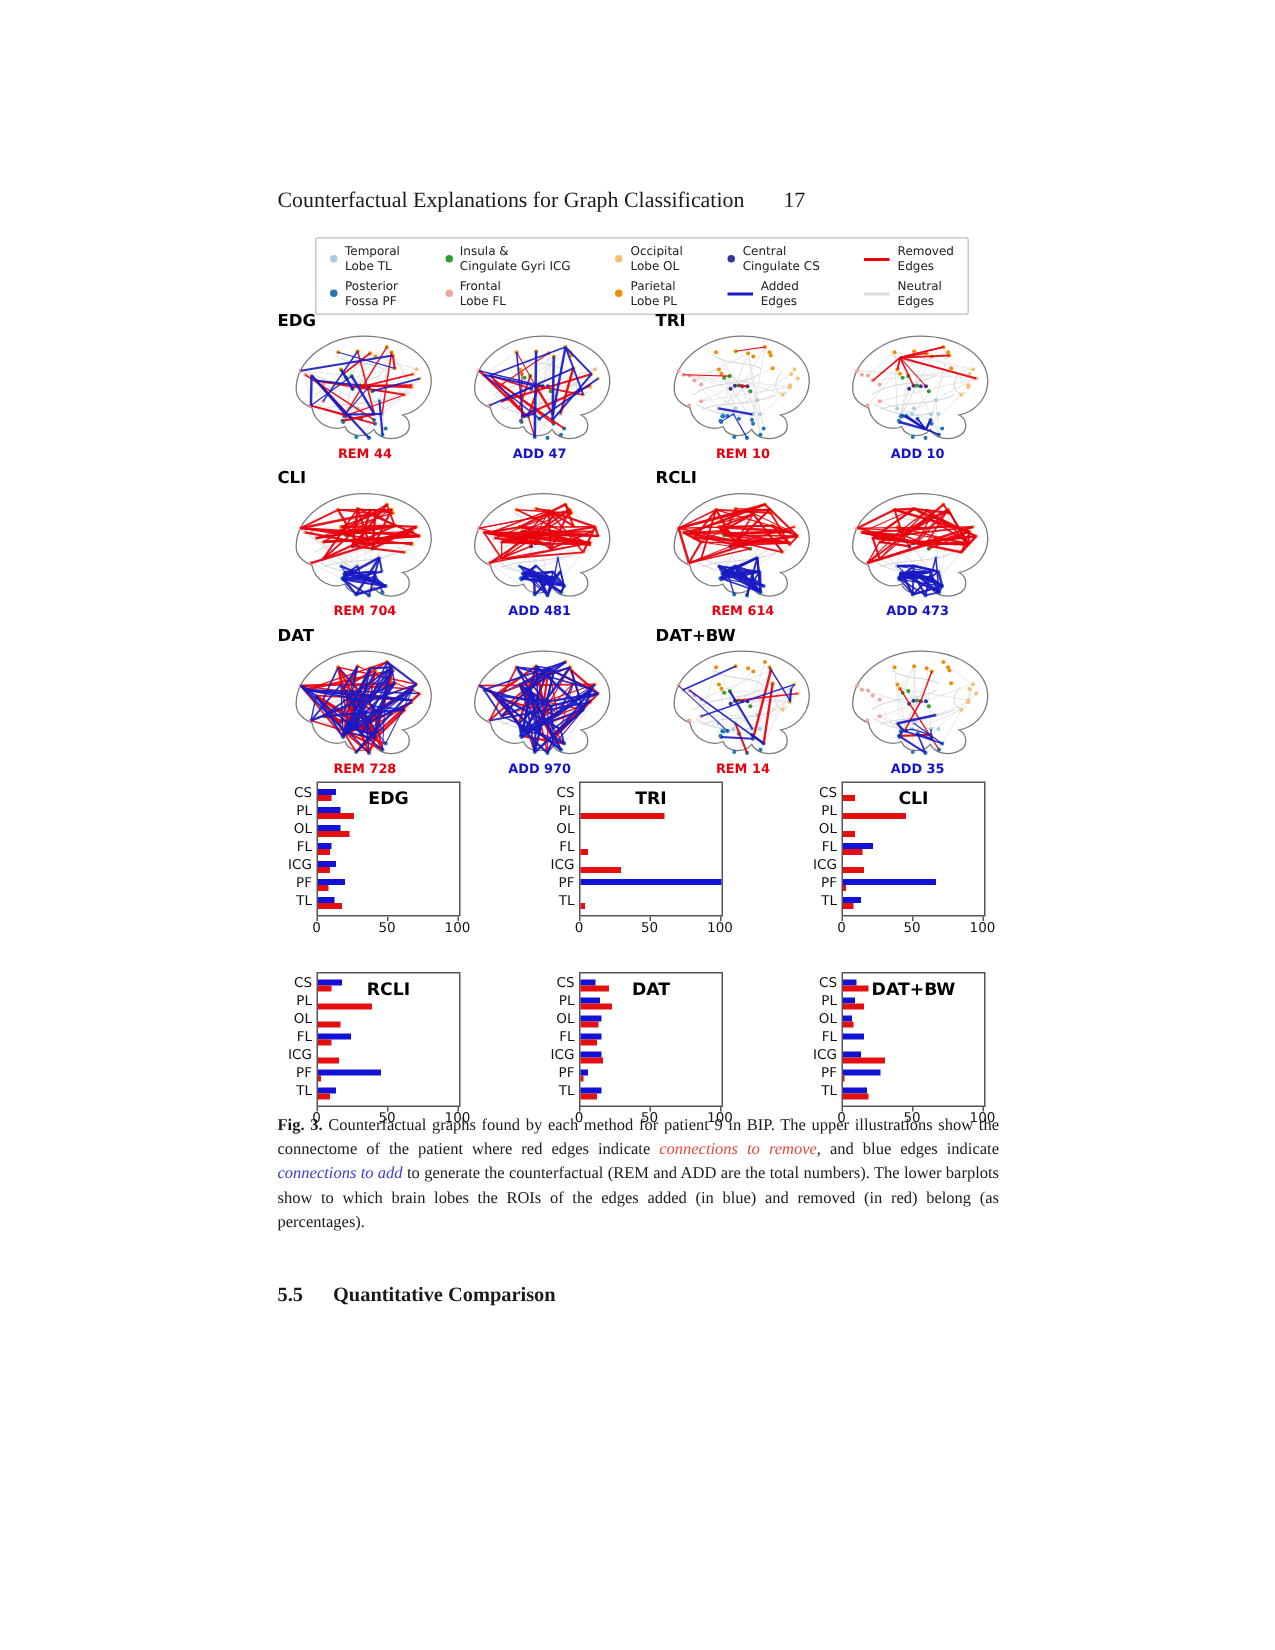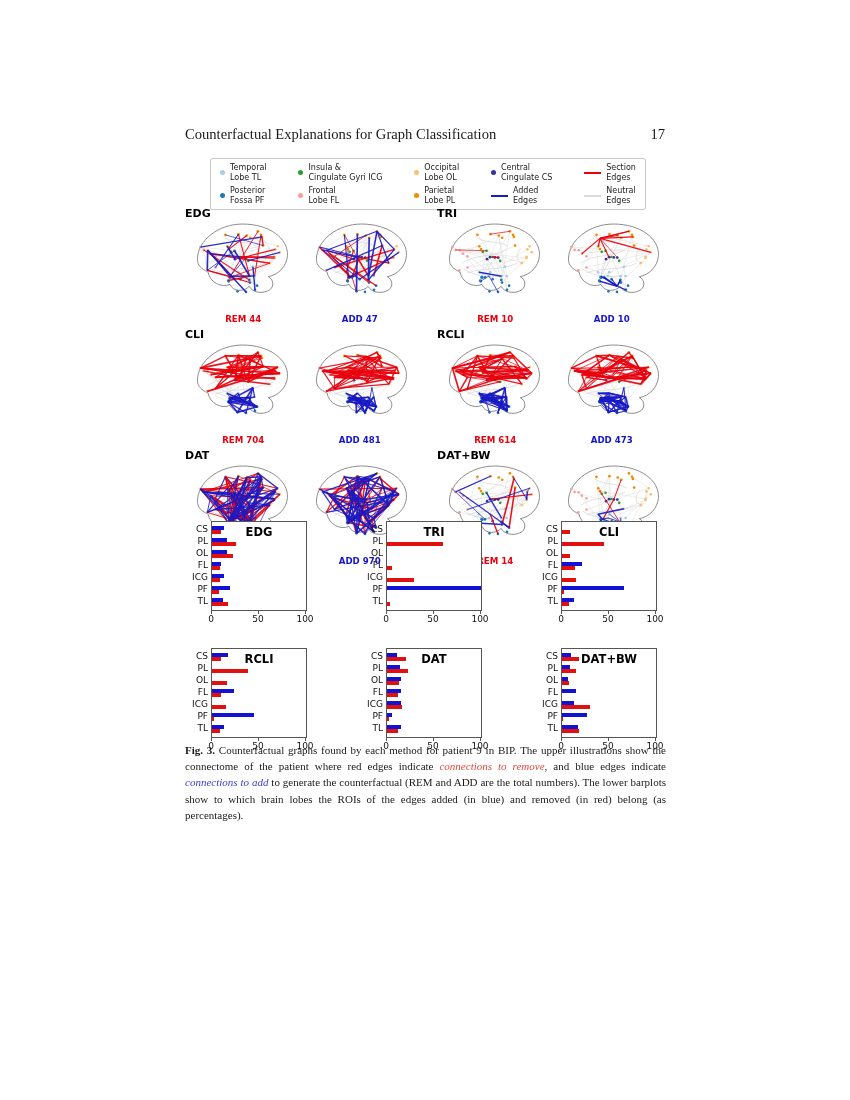--- a/index.html
+++ b/index.html
@@ -1,40 +1,40 @@
 <!DOCTYPE html>
 <html><head>
 <meta charset="utf-8">
 <style>
   html,body{margin:0;padding:0;background:#ffffff;}
   #page{position:relative;width:850px;height:1100px;background:#fff;overflow:hidden;
         font-family:"Liberation Serif",serif;color:#1a1a1a;}
   
   #runhead{position:absolute;top:126px;left:185px;width:480px;display:flex;
-           justify-content:space-between;align-items:baseline;gap:26px;font-size:14.6px;}
+           justify-content:flex-start;align-items:baseline;gap:26px;font-size:14.6px;}
   
   #legend{position:absolute;top:158px;left:210px;width:436px;height:52px;
           border:1px solid #c9c9c9;border-radius:2px;background:#fff;
           display:flex;justify-content:space-between;align-items:center;
           padding:2px 9px;box-sizing:border-box;
           font-family:"DejaVu Sans",sans-serif;font-size:8px;line-height:9.5px;color:#222;}
   .leg-col{display:flex;flex-direction:column;justify-content:center;gap:4px;}
   .leg-item{display:flex;align-items:center;gap:5px;}
   .leg-dot{width:5px;height:5px;border-radius:50%;flex:0 0 auto;}
   .leg-line{width:17px;height:2px;flex:0 0 auto;}
   .leg-txt{white-space:pre-line;}
   
   #brains{position:absolute;top:207px;left:185px;width:485px;display:flex;
           flex-wrap:wrap;column-gap:19px;row-gap:3px;
           font-family:"DejaVu Sans",sans-serif;}
   .method-block{width:233px;}
   .method-label{font-weight:bold;font-size:11px;color:#000;height:12px;}
   .brains-row{display:flex;gap:6px;}
   .brains-row svg{width:113px;height:79px;display:block;}
-  .counts-row{display:flex;height:11px;margin-top:16px;}
+  .counts-row{display:flex;height:11px;margin-top:0px;}
   .count{width:50%;text-align:center;font-size:8.6px;font-weight:bold;}
   .count.rem{color:#e8000d;}
   .count.add{color:#1414cc;}
   
   #plots{position:absolute;top:509px;left:185px;width:482px;display:flex;
          flex-wrap:wrap;column-gap:44px;row-gap:11px;
          font-family:"DejaVu Sans",sans-serif;}
   .barplot{width:131px;}
   .bp-top{display:flex;margin-top:12px;}
   .bp-labels{width:26px;position:relative;height:90px;}
@@ -117,21 +117,21 @@
         </div>
         <div class="leg-item">
           <span class="leg-line" style="background: rgb(26, 26, 196);"></span>
           <span class="leg-txt">Added
 Edges</span>
         </div>
       </div>
       <div class="leg-col">
         <div class="leg-item">
           <span class="leg-line" style="background: rgb(232, 0, 13);"></span>
-          <span class="leg-txt">Section
+          <span class="leg-txt">Removed
 Edges</span>
         </div>
         <div class="leg-item">
           <span class="leg-line" style="background: rgb(220, 220, 220);"></span>
           <span class="leg-txt">Neutral
 Edges</span>
         </div>
       </div>
     </div>
 
@@ -2322,14 +2322,18 @@
           <div class="bp-tickmark" style="left: 47px;"></div>
           <div class="bp-ticklabel" style="left: 47px;">50</div>
           <div class="bp-tickmark" style="left: 94px;"></div>
           <div class="bp-ticklabel" style="left: 94px;">100</div>
         </div>
       </div>
     </div>
 
   <div id="caption"><span class="seg-bold">Fig. 3.</span><span class=""> Counterfactual graphs found by each method for patient 9 in BIP. The upper illustrations show the connectome of the patient where red edges indicate </span><span class="seg-red">connections to remove</span><span class="">, and blue edges indicate </span><span class="seg-blue">connections to add</span><span class=""> to generate the counterfactual (REM and ADD are the total numbers). The lower barplots show to which brain lobes the ROIs of the edges added (in blue) and removed (in red) belong (as percentages).</span></div>
 
+  <div id="sechead">
+    <span>5.5</span>
+    <span>Quantitative Comparison</span>
+  </div>
 
 </div>
 
 </body></html>

